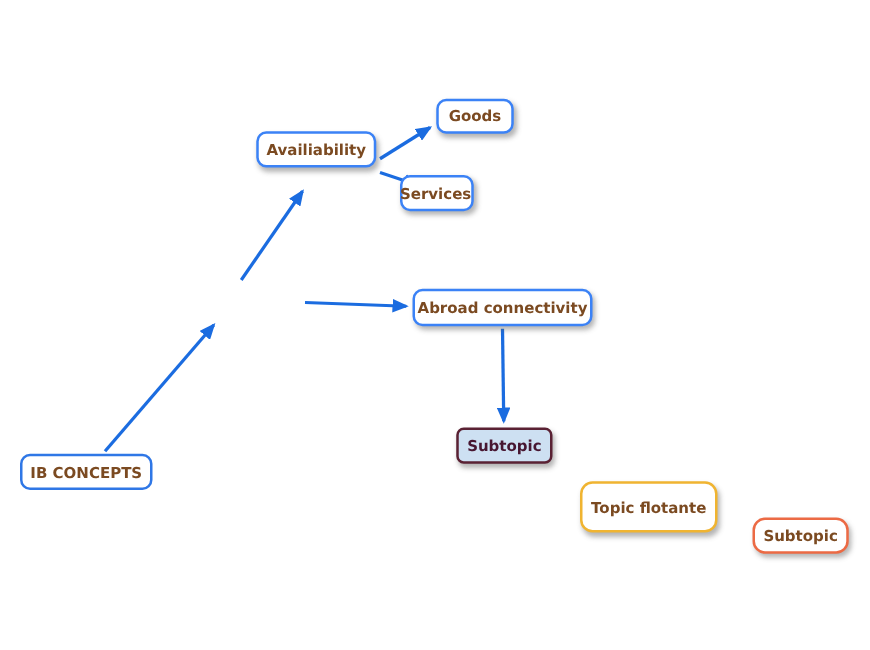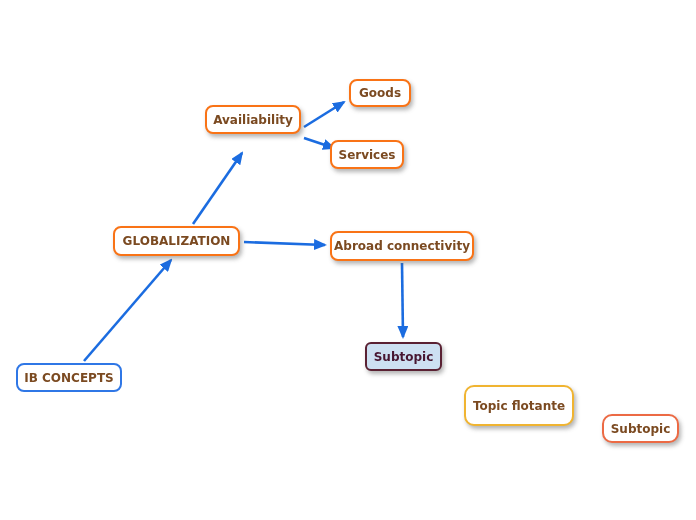--- a/index.html
+++ b/index.html
@@ -21,34 +21,34 @@
     stroke-width: 2.6;
     fill: none;
   }
   .node {
     position: absolute;
     display: flex;
     align-items: center;
     justify-content: center;
     box-sizing: border-box;
     background: #ffffff;
-    border: 2px solid #f97316;
+    border: 2px solid #3b82f6;
     border-radius: 8px;
     box-shadow: 2px 3px 4px rgba(90, 90, 90, 0.45);
     color: #7b4a21;
     font-size: 12px;
     font-weight: bold;
     white-space: nowrap;
     cursor: pointer;
   }
   .node-label { pointer-events: none; }
 
   
   .node--goods         { left: 349px; top: 79px;  width: 62px;  height: 28px; }
-  .node--services      { left: 330px; top: 140px; width: 74px;  height: 29px; }
+  .node--services      { left: 320px; top: 140px; width: 59px;  height: 29px; justify-content: flex-end; }
   .node--availiability { left: 205px; top: 105px; width: 96px;  height: 29px; }
   .node--globalization { left: 113px; top: 226px; width: 127px; height: 30px; }
   .node--abroad        { left: 330px; top: 231px; width: 144px; height: 30px; }
   .node--ibconcepts    { left: 16px;  top: 363px; width: 106px; height: 29px;
                          box-shadow: none; border-color: #2f77e6; align-items: center; }
   .node--subtopic-main { left: 365px; top: 342px; width: 77px;  height: 29px;
                          background: #cde0f2; border-color: #5a2133;
                          color: #471631; border-radius: 6px; }
   .node--floating      { left: 464px; top: 385px; width: 110px; height: 41px;
                          border-color: #f0b431; border-radius: 10px; }
@@ -71,23 +71,20 @@
     <line class="edge" x1="304" y1="127" x2="344" y2="102" marker-end="url(#arrowhead)"></line>
     <line class="edge" x1="304" y1="138" x2="334" y2="148" marker-end="url(#arrowhead)"></line>
     <line class="edge" x1="244" y1="242" x2="325" y2="245" marker-end="url(#arrowhead)"></line>
     <line class="edge" x1="402" y1="263" x2="403" y2="337" marker-end="url(#arrowhead)"></line>
   </svg>
 
   <div class="node node--ibconcepts">
     <span class="node-label">IB CONCEPTS</span>
   </div>
 
-  <div class="node node--globalization">
-    <span class="node-label">GLOBALIZATION</span>
-  </div>
 
   <div class="node node--availiability">
     <span class="node-label">Availiability</span>
   </div>
 
   <div class="node node--goods">
     <span class="node-label">Goods</span>
   </div>
 
   <div class="node node--services">

